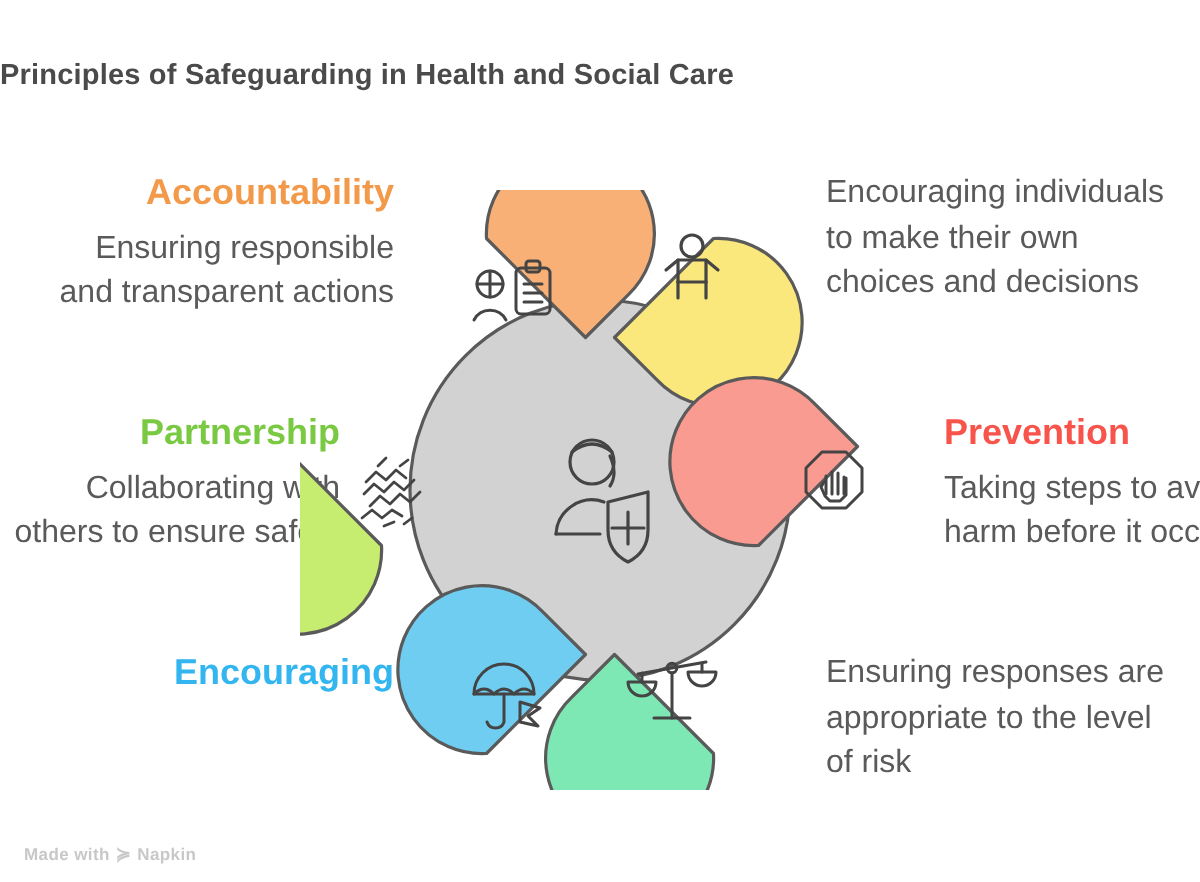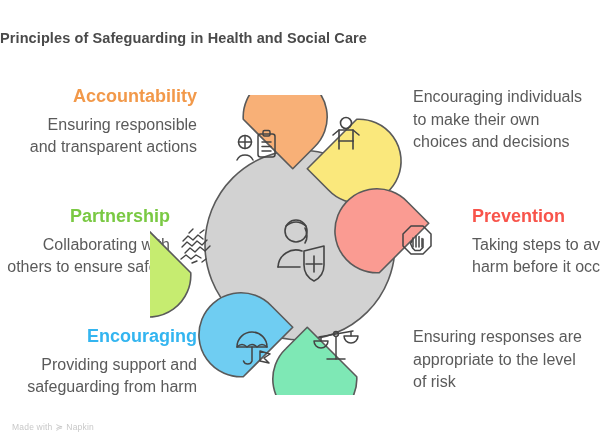--- a/index.html
+++ b/index.html
@@ -63,20 +63,21 @@
   #footer {
     position: absolute;
     left: 12px;
     bottom: 9px;
     font-size: 8.5px;
     color: #c8c8c8;
     display: flex;
     align-items: center;
     gap: 3px;
     letter-spacing: 0.2px;
+    font-weight: bold;
   }
   #footer .brandmark {
     display: inline-block;
     line-height: 1;
     font-size: 9px;
     color: #c8c8c8;
   }
 </style>
 </head>
 <body>
@@ -88,21 +89,20 @@
   <p class="desc">Ensuring responsible and transparent actions</p>
 </div>
 
 <div class="label-block align-right" id="lbl-partnership">
   <p class="heading" style="color: rgb(122, 201, 67);">Partnership</p>
   <p class="desc">Collaborating with others to ensure safety</p>
 </div>
 
 <div class="label-block align-right" id="lbl-protection">
   <p class="heading" style="color: rgb(51, 181, 240);">Encouraging</p>
-  <p class="desc">Providing support and safeguarding from harm</p>
 </div>
 
 <div class="label-block align-left" id="lbl-empowerment">
   <p class="desc">Encouraging individuals to make their own choices and decisions</p>
 </div>
 
 <div class="label-block align-left" id="lbl-prevention">
   <p class="heading" style="color: rgb(248, 84, 75);">Prevention</p>
   <p class="desc">Taking steps to avoid harm before it occurs</p>
 </div>

